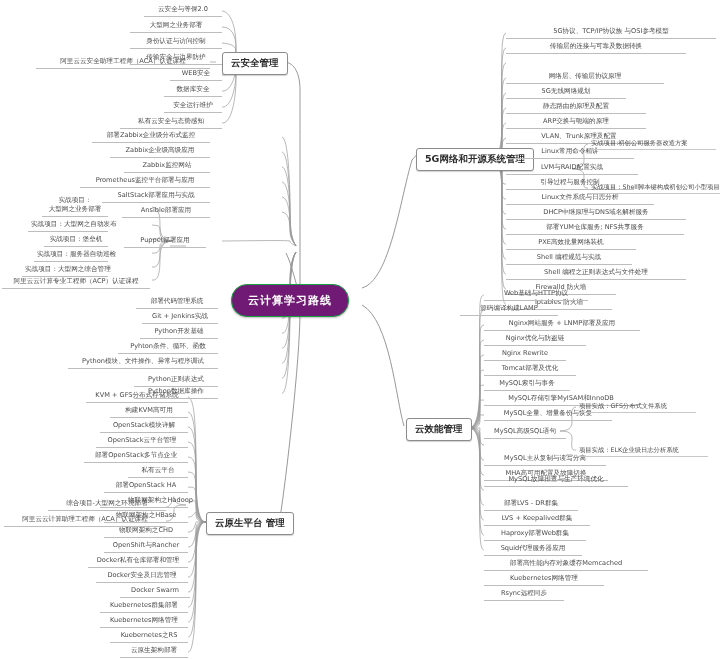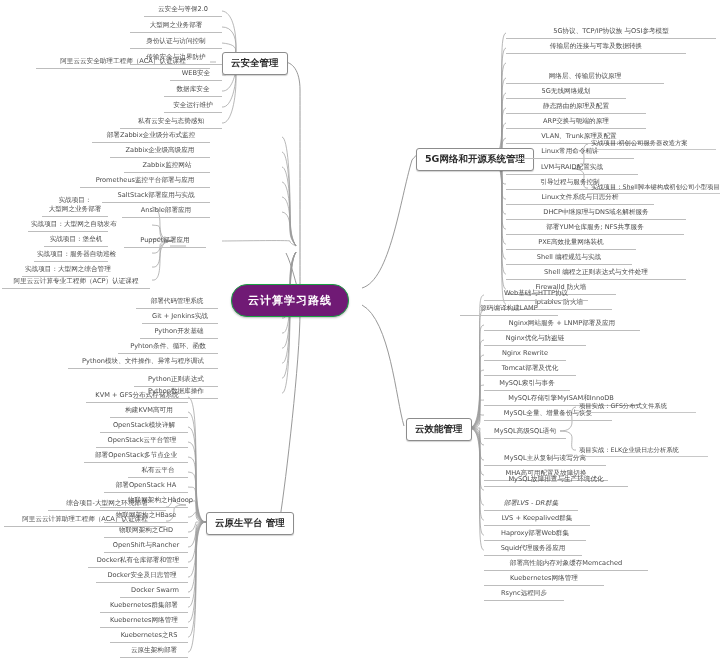--- a/index.html
+++ b/index.html
@@ -268,21 +268,21 @@
   <div class="node leaf r" style="left:484px;top:333px;width:102px;">Nginx优化与防盗链</div>
   <div class="node leaf r" style="left:484px;top:348px;width:82px;">Nginx Rewrite</div>
   <div class="node leaf r" style="left:484px;top:363px;width:92px;">Tomcat部署及优化</div>
   <div class="node leaf r" style="left:484px;top:378px;width:86px;">MySQL索引与事务</div>
   <div class="node leaf r" style="left:484px;top:393px;width:154px;">MySQL存储引擎MyISAM和InnoDB</div>
   <div class="node leaf r" style="left:484px;top:408px;width:128px;">MySQL全量、增量备份与恢复</div>
   <div class="node leaf r" style="left:484px;top:426px;width:82px;">MySQL高级SQL语句</div>
   <div class="node leaf r" style="left:484px;top:453px;width:122px;">MySQL主从复制与读写分离</div>
   <div class="node leaf r" style="left:484px;top:468px;width:124px;">MHA高可用配置及故障切换</div>
   <div class="node leaf r" style="left:484px;top:474px;width:144px;">MySQL故障排查与生产环境优化</div>
-  <div class="node leaf r" style="left:484px;top:498px;width:94px;font-style:italic;">部署LVS - DR群集</div>
+  <div class="node leaf r" style="left:484px;top:498px;width:94px;">部署LVS - DR群集</div>
   <div class="node leaf r" style="left:484px;top:513px;width:106px;">LVS + Keepalived群集</div>
   <div class="node leaf r" style="left:484px;top:528px;width:102px;">Haproxy部署Web群集</div>
   <div class="node leaf r" style="left:484px;top:543px;width:98px;">Squid代理服务器应用</div>
   <div class="node leaf r" style="left:484px;top:558px;width:164px;">部署高性能内存对象缓存Memcached</div>
   <div class="node leaf r" style="left:484px;top:573px;width:120px;">Kuebernetes网络管理</div>
   <div class="node leaf r" style="left:484px;top:588px;width:80px;">Rsync远程同步</div>
 
   <div class="node sub" style="left:576px;top:400px;width:120px;text-align:left;">项目实战：GFS分布式文件系统</div>
   <div class="node sub" style="left:576px;top:444px;width:132px;text-align:left;">项目实战：ELK企业级日志分析系统</div>
 

